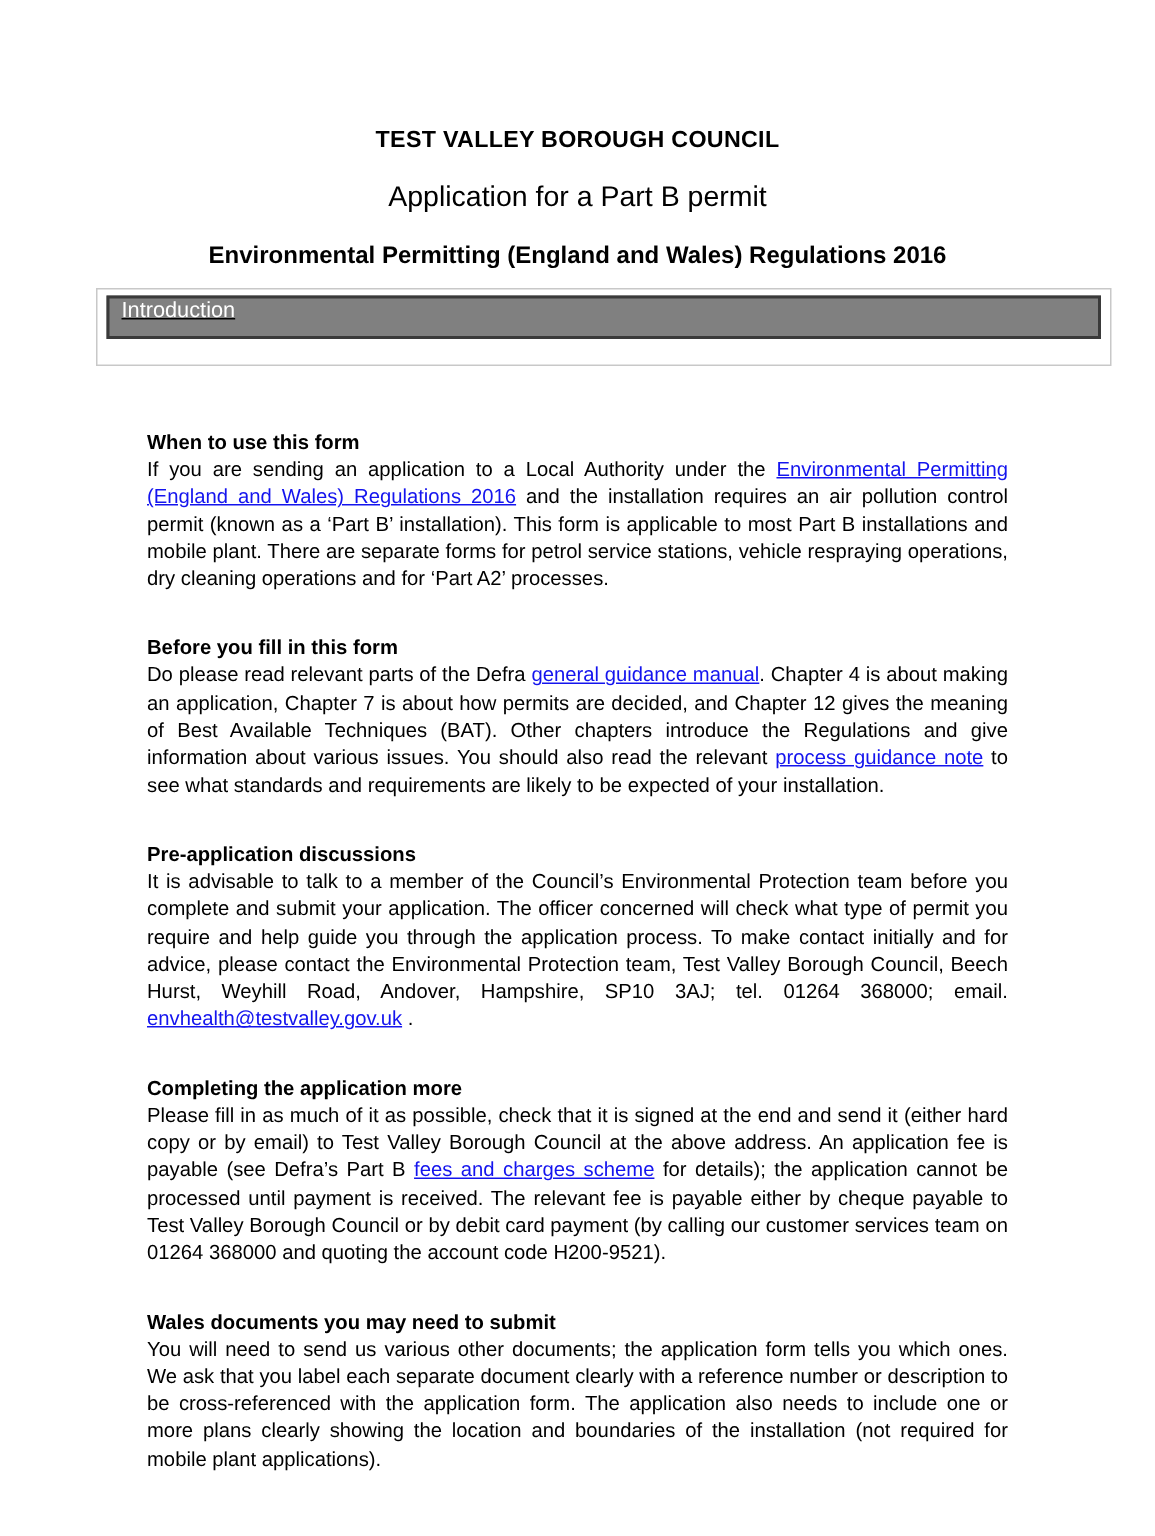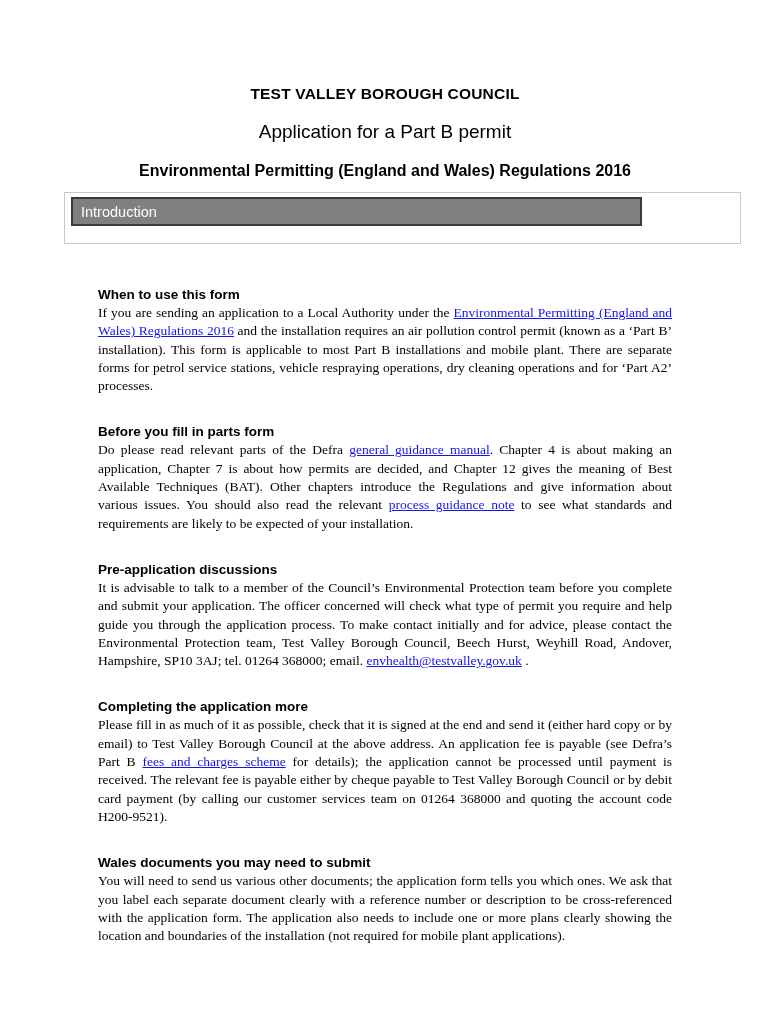--- a/index.html
+++ b/index.html
@@ -62,27 +62,27 @@
     width: 677px;
     height: 52px;
     border: 1px solid #c8c8c8;
     background: #ffffff;
     box-sizing: border-box;
   }
   .banner-bar {
     position: absolute;
     left: 6px;
     top: 4px;
-    width: 571px;
+    width: 663px;
     height: 29px;
     background: #808080;
     border: 2px solid #3a3a3a;
     box-sizing: border-box;
     display: flex;
-    align-items: center;
+    text-decoration: underline;
   }
   .banner-label {
     color: #ffffff;
     font-size: 14.5px;
     line-height: 16px;
     padding-left: 8px;
     white-space: nowrap;
   }
 
   
@@ -103,21 +103,20 @@
     font-weight: bold;
     line-height: 18px;
     margin: 0 0 0 0;
   }
   .sec-body {
     font-size: 13.5px;
     line-height: 18.3px;
     text-align: justify;
     text-justify: inter-word;
     margin: 0;
-    font-family: Liberation Serif, serif;
   }
   
   .sec-body a {
     color: #1414ee;
     text-decoration: underline;
   }
 </style>
 </head>
 <body>
 
@@ -136,21 +135,21 @@
   </div>
 
   <div class="content">
 
     <div class="section">
       <div class="sec-head">When to use this form</div>
       <p class="sec-body"><span>If you are sending an application to a Local Authority under the </span><a href="#">Environmental Permitting (England and Wales) Regulations 2016</a><span> and the installation requires an air pollution control permit (known as a ‘Part B’ installation).  This form is applicable to most Part B installations and mobile plant. There are separate forms for petrol service stations, vehicle respraying operations, dry cleaning operations and for ‘Part A2’ processes.</span></p>
     </div>
 
     <div class="section">
-      <div class="sec-head">Before you fill in parts form</div>
+      <div class="sec-head">Before you fill in this form</div>
       <p class="sec-body"><span>Do please read relevant parts of the Defra </span><a href="#">general guidance manual</a><span>.   Chapter 4 is about making an application, Chapter 7 is about how permits are decided, and Chapter 12 gives the meaning of Best Available Techniques (BAT).    Other chapters introduce the Regulations and give information about various issues.  You should also read the relevant </span><a href="#">process guidance note</a><span> to see what standards and requirements are likely to be expected of your installation.</span></p>
     </div>
 
     <div class="section">
       <div class="sec-head">Pre-application discussions</div>
       <p class="sec-body"><span>It is advisable to talk to a member of the Council’s Environmental Protection team before you complete and submit your application.  The officer concerned will check what type of permit you require and help guide you through the application process.     To make contact initially and for advice, please contact the Environmental Protection team, Test Valley Borough Council, Beech Hurst, Weyhill Road, Andover, Hampshire, SP10 3AJ; tel. 01264 368000; email. </span><a href="#">envhealth@testvalley.gov.uk</a><span> .</span></p>
     </div>
 
     <div class="section">
       <div class="sec-head">Completing the application more</div>

